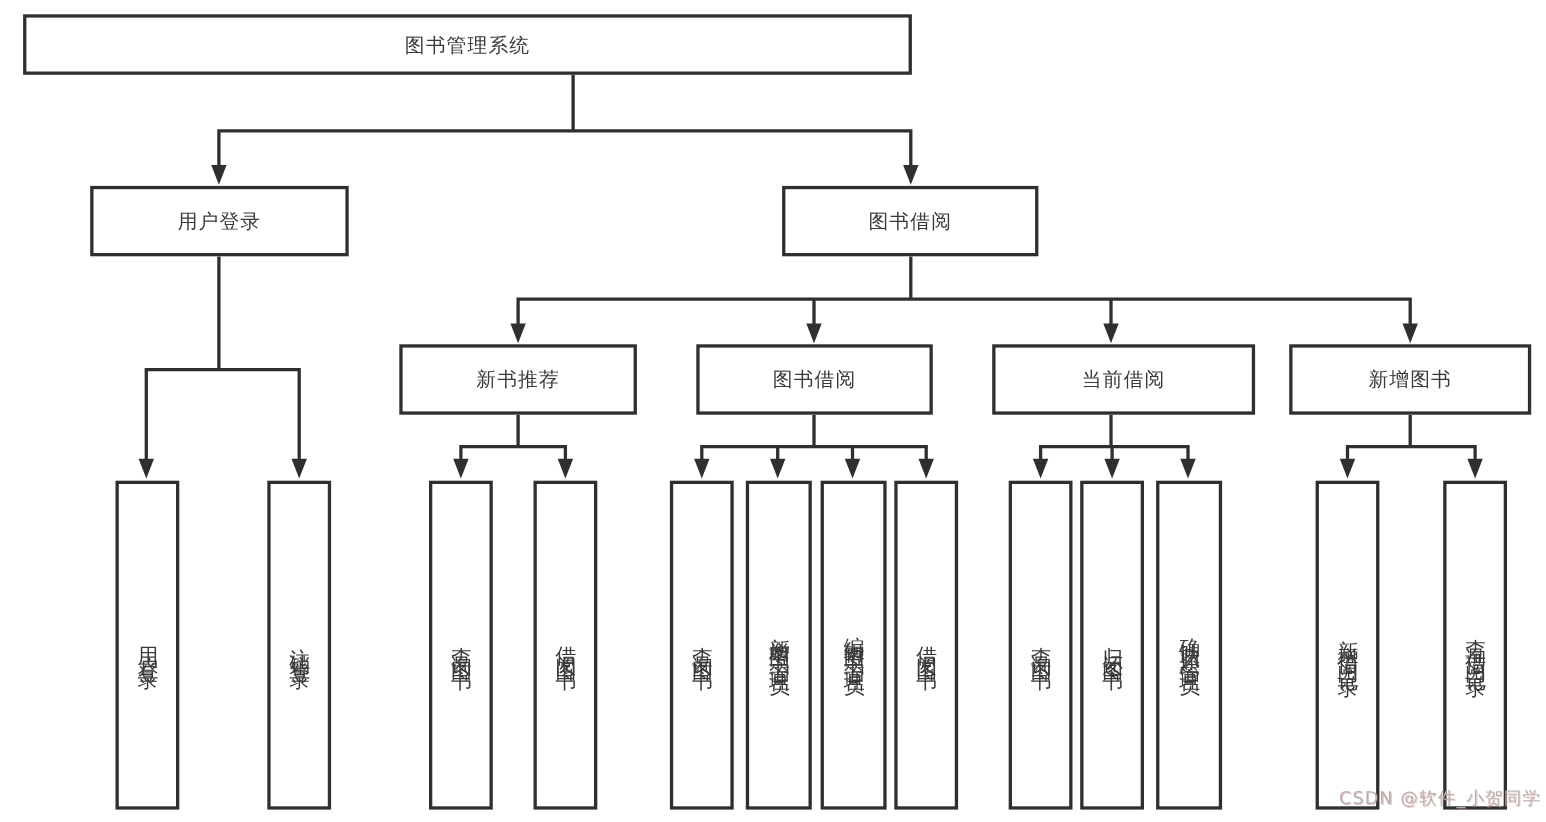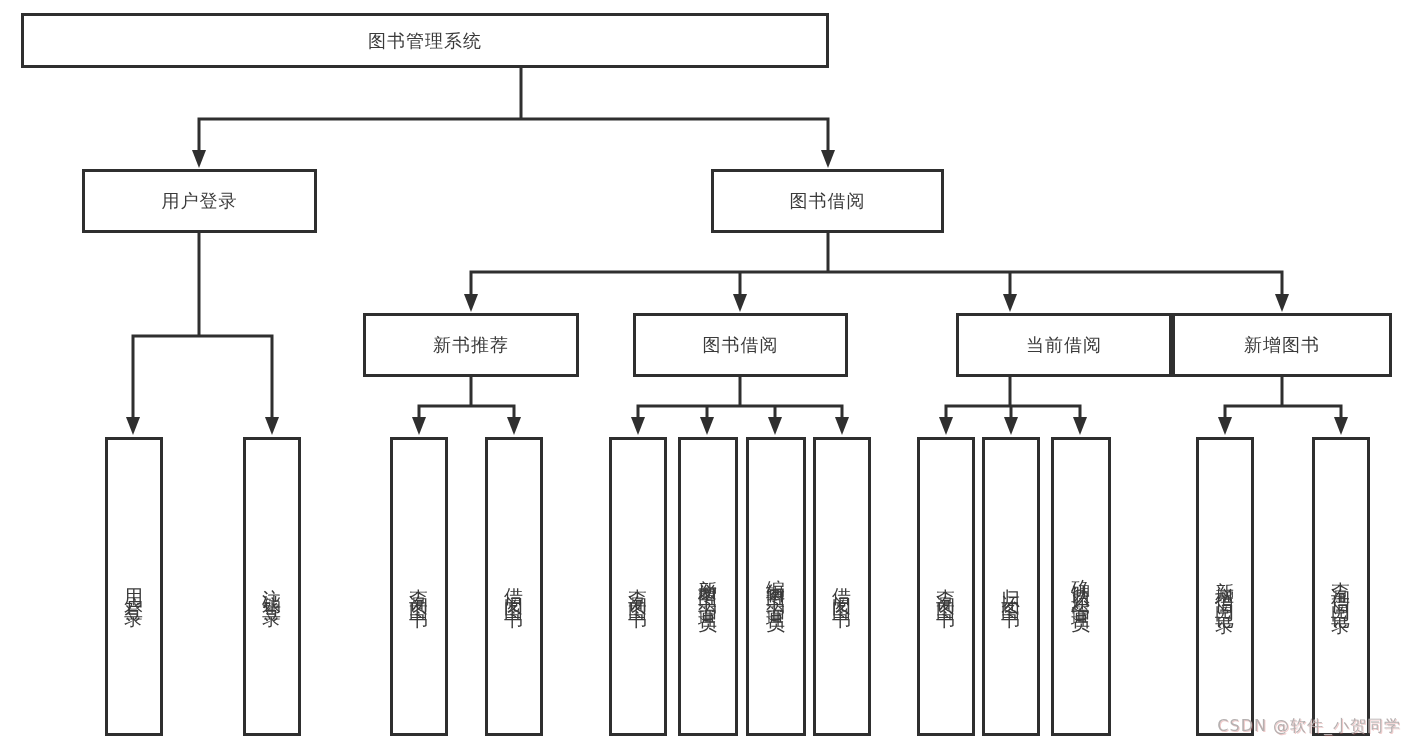--- a/index.html
+++ b/index.html
@@ -28,21 +28,21 @@
     color: #3a3a3a;
     letter-spacing: 1px;
     text-align: center;
   }
   .root  { left: 21px;  top: 13px;  width: 808px; height: 55px; }
   .lv2-a { left: 82px;  top: 169px; width: 235px;  height: 64px; }
   .lv2-b { left: 711px; top: 169px; width: 233px;  height: 64px; }
   .lv3   { top: 313px; height: 64px; }
   .lv3-a { left: 363px;  width: 216px; }
   .lv3-b { left: 633px;  width: 215px; }
-  .lv3-c { left: 956px;  width: 216px; }
+  .lv3-c { left: 902px;  width: 239px; }
   .lv3-d { left: 1172px; width: 220px; }
   .leaf  { top: 437px; width: 58px; height: 299px; }
   .leaf span {
     writing-mode: vertical-rl;
     text-orientation: mixed;
     font-size: 19px;
     letter-spacing: 7px;
     line-height: 1;
     color: #3a3a3a;
   }

